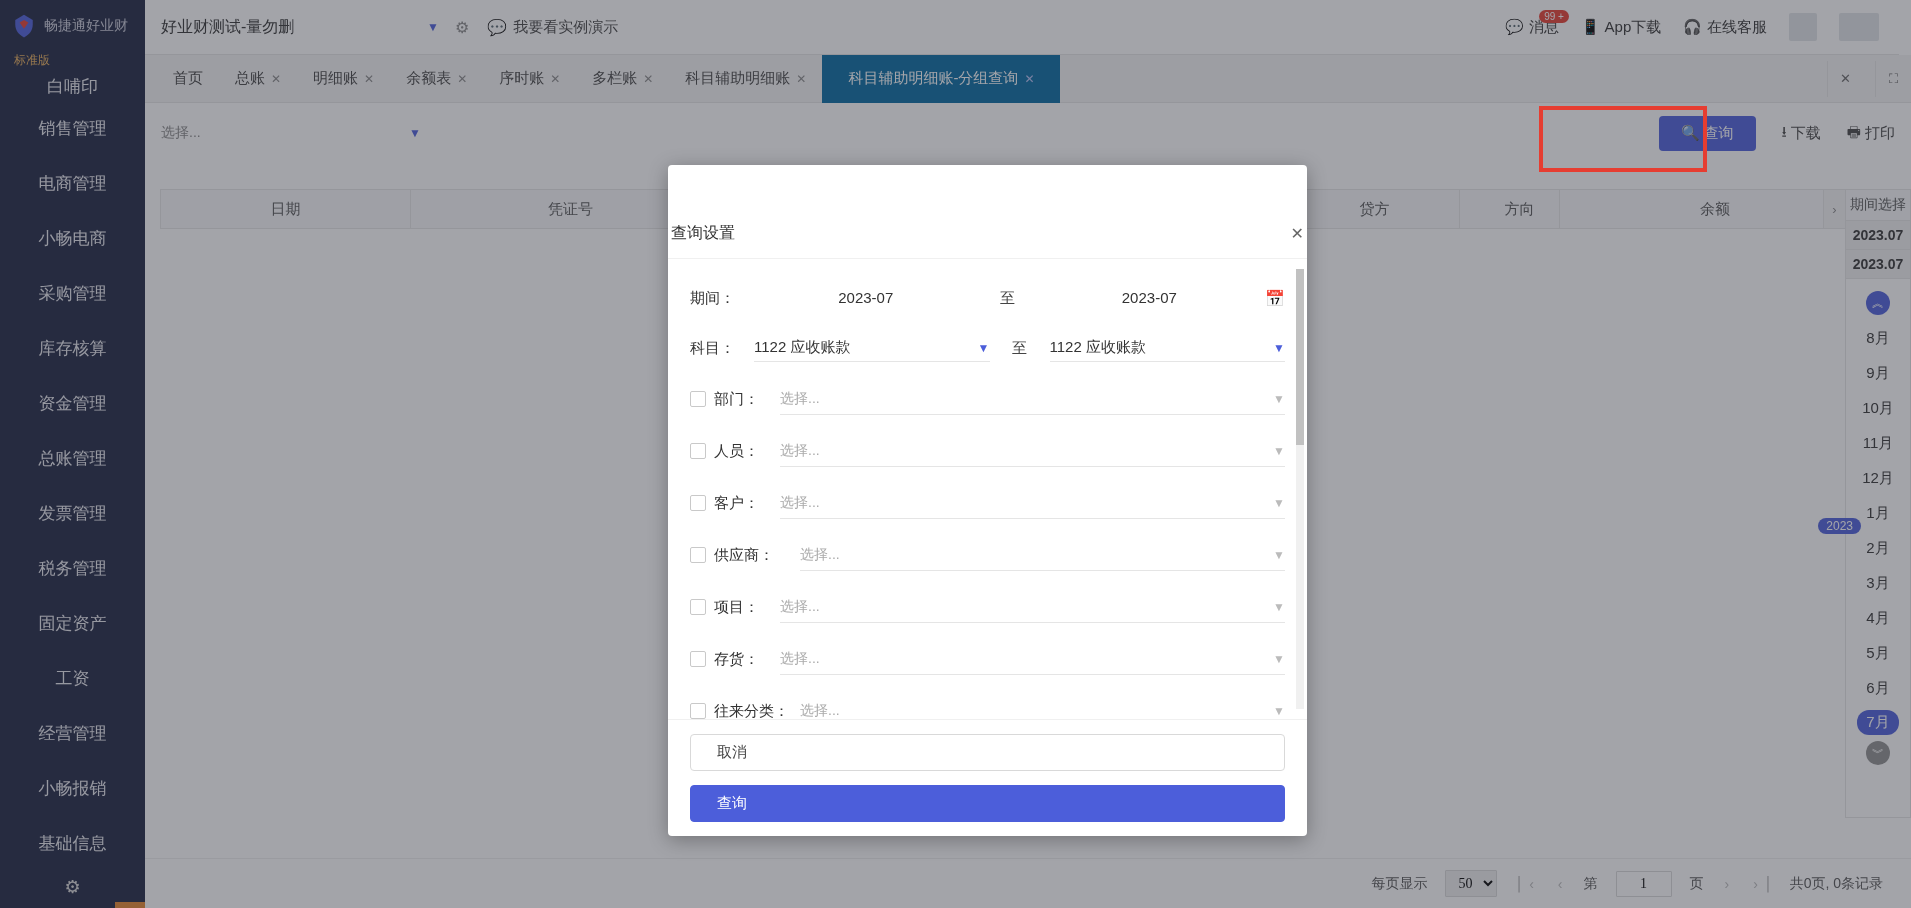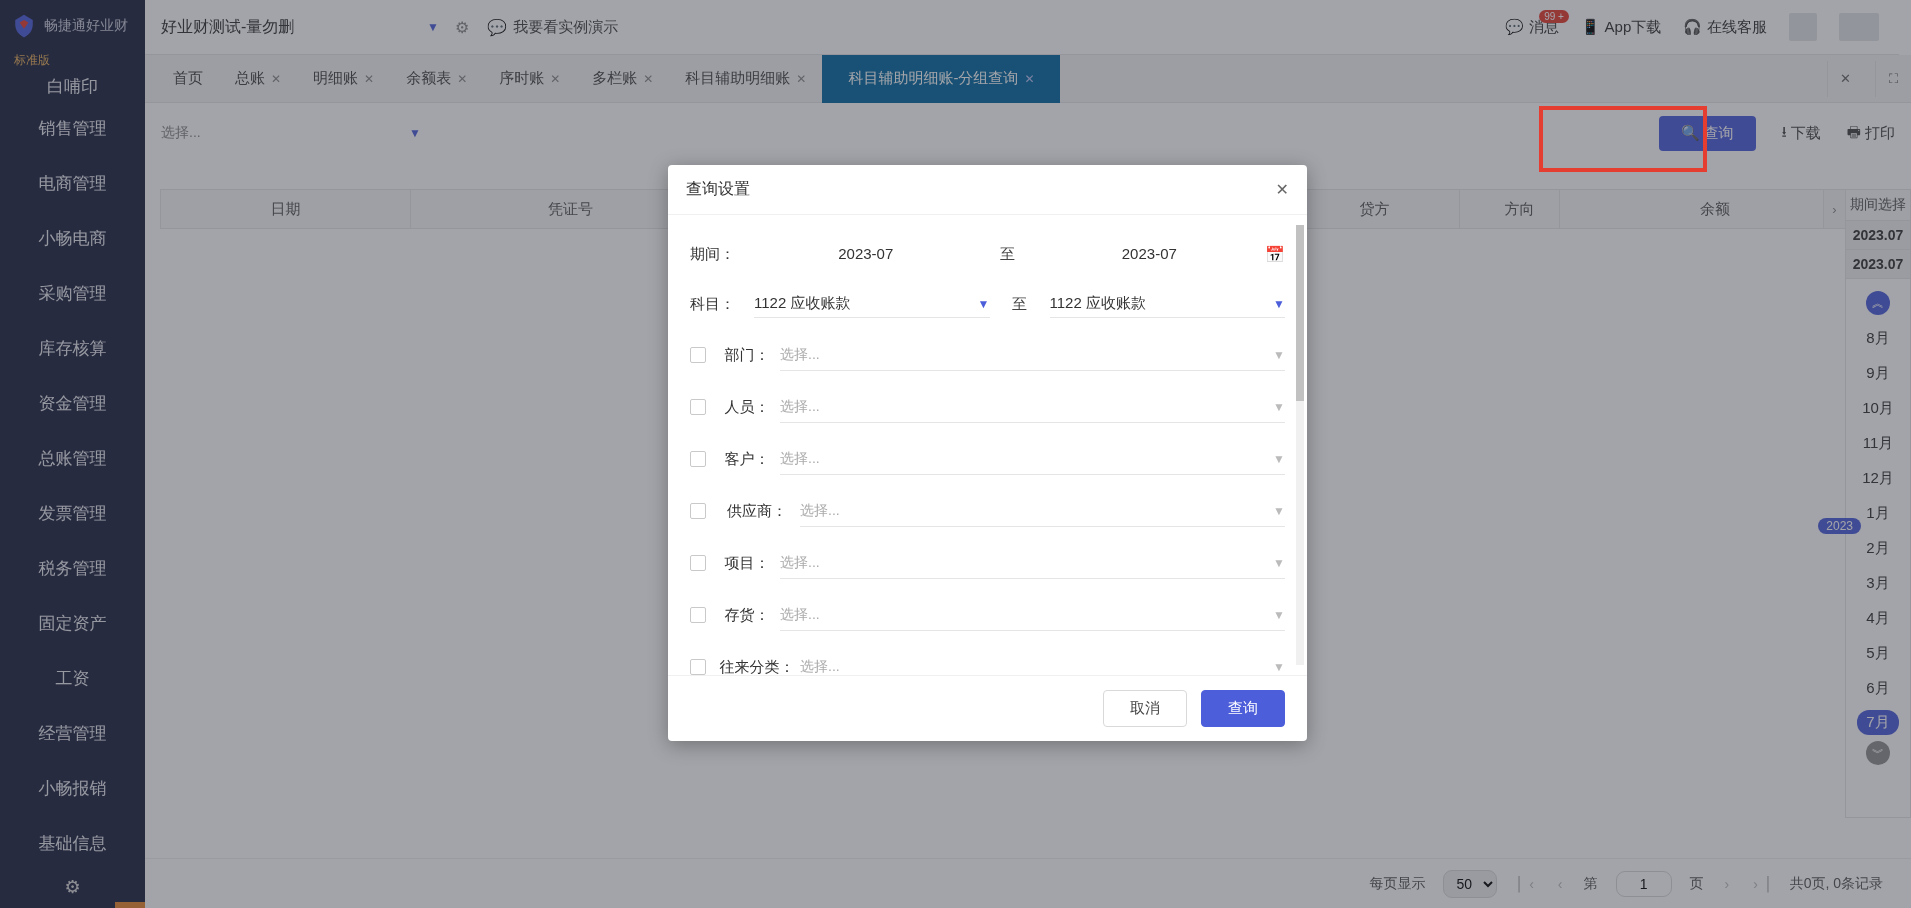--- a/index.html
+++ b/index.html
@@ -63,50 +63,50 @@
 .period-date { text-align: center; padding: 6px 2px; font-weight: bold; font-size: 14px; background: #f1f1f1; border-bottom: 1px solid #e5e5e5; }
 .collapse-pill { width: 24px; height: 24px; margin: 12px auto 6px; border-radius: 12px; background: #4c5eda; display:flex; align-items:center; justify-content:center; color:#fff; font-size:12px;}
 .month-item { text-align: center; padding: 8px 0; font-size: 15px; color: #333; }
 .year-tag { position: absolute; right: 50px; top: 518px; background: #4c5eda; color:#fff; border-radius: 10px; font-size: 12px; padding: 1px 8px; }
 .month-item.active { background: #4c5eda; color: #fff; border-radius: 12px; width: 42px; margin: 4px auto; padding: 3px 0; }
 .expand-pill { width: 24px; height: 24px; margin: 6px auto; border-radius: 12px; background: #8f8f8f; display:flex; align-items:center; justify-content:center; color:#fff; font-size:12px;}
 .period-toggle { position: absolute; right: 66px; top: 189px; width: 22px; height: 40px; background: #f5f5f5; border: 1px solid #e5e5e5; border-right: none; display: flex; align-items: center; justify-content: center; color: #888; }
 
 
 .footer { position: absolute; left: 145px; right: 0; bottom: 0; height: 50px; background: #fff; border-top: 1px solid #eee; display: flex; align-items: center; justify-content: flex-end; gap: 18px; padding: 0 28px; color: #555; font-size: 14px; }
-.footer select, .footer input { border: 1px solid #d9d9d9; border-radius: 9px; padding: 4px 8px; font-size: 14px; }
+.footer select, .footer input { border: 1px solid #d9d9d9; border-radius: 1px; padding: 4px 8px; font-size: 14px; font-family: Liberation Serif, serif; }
 .footer .page-num { width: 56px; text-align: center; }
 .pager-btn { color: #bbb; padding: 0 3px; }
 
 
 .overlay { position: absolute; inset: 0; background: rgba(50,53,64,0.45); }
 
 
 .modal { position: absolute; left: 668px; top: 165px; width: 639px; background: #fff; border-radius: 4px; box-shadow: 0 4px 20px rgba(0,0,0,0.3); display: flex; flex-direction: column; }
-.modal-header { display: flex; align-items: center; padding: 14px 18px; border-bottom: 1px solid #f0f0f0; }
+.modal-header { display: flex; align-items: center; padding: 14px 3px; border-bottom: 1px solid #f0f0f0; margin-top: 44px; }
 .modal-title { font-size: 16px; color: #333; }
 .modal-close { margin-left: auto; font-size: 16px; color: #666; cursor: pointer; }
 .modal-body { padding: 14px 22px 4px 22px; max-height: 460px; overflow-y: auto; position: relative; }
 .form-row { display: flex; align-items: center; min-height: 50px; font-size: 15px; color: #333; }
 .fr-label { width: 64px; }
 .date-input { flex: 1; text-align: center; padding: 4px 0; border-bottom: 1px solid transparent; }
 .to-sep { width: 60px; text-align: center; color: #444; }
 .cal-icon { color: #4c5eda; font-size: 16px; margin-left: 4px; }
 .subject-input { flex: 1; display: flex; align-items: center; border-bottom: 1px solid #e5e5e5; padding: 4px 0; }
 .subject-input .down { color: #4c5eda; font-size: 12px; margin-left: auto; }
-.ck-row { display: flex; align-items: center; min-height: 52px; text-align: center; }
+.ck-row { display: flex; align-items: center; min-height: 52px; }
 .ck { width: 16px; height: 16px; border: 1px solid #c9c9c9; border-radius: 2px; margin-right: 8px; }
 .ck-label { width: 66px; font-size: 15px; color: #333; }
 .ck-label-w { width: 86px; font-size: 15px; color: #333; }
 .ck-select { flex: 1; display: flex; align-items: center; border-bottom: 1px solid #e5e5e5; padding: 6px 0; }
 .ck-select .ph { color: #aaa; font-size: 14px; }
 .ck-select .down { color: #bbb; font-size: 12px; margin-left: auto; }
 .modal-body-scroll { position: absolute; right: 3px; top: 10px; bottom: 10px; width: 8px; background: #f0f0f0; }
 .modal-body-scroll .thumb { position: absolute; top: 0; left: 0; right: 0; height: 40%; background: #c1c1c1; }
-.modal-footer { display: flex; justify-content: flex-end; gap: 14px; padding: 14px 22px; border-top: 1px solid #f0f0f0; }
+.modal-footer { display: flex; justify-content: flex-end; gap: 14px; padding: 14px 22px; border-top: 1px solid #f0f0f0; flex-direction: column; }
 .btn { padding: 8px 26px; border-radius: 4px; font-size: 15px; cursor: pointer; }
 .btn-default { background: #fff; border: 1px solid #d9d9d9; color: #444; }
 .btn-primary { background: #4c5eda; color: #fff; border: 1px solid #4c5eda; }
 </style>
 </head>
 <body>
 
 <div class="sidebar">
   <div class="logo-area">
     <svg class="logo-icon" viewBox="0 0 32 32">

